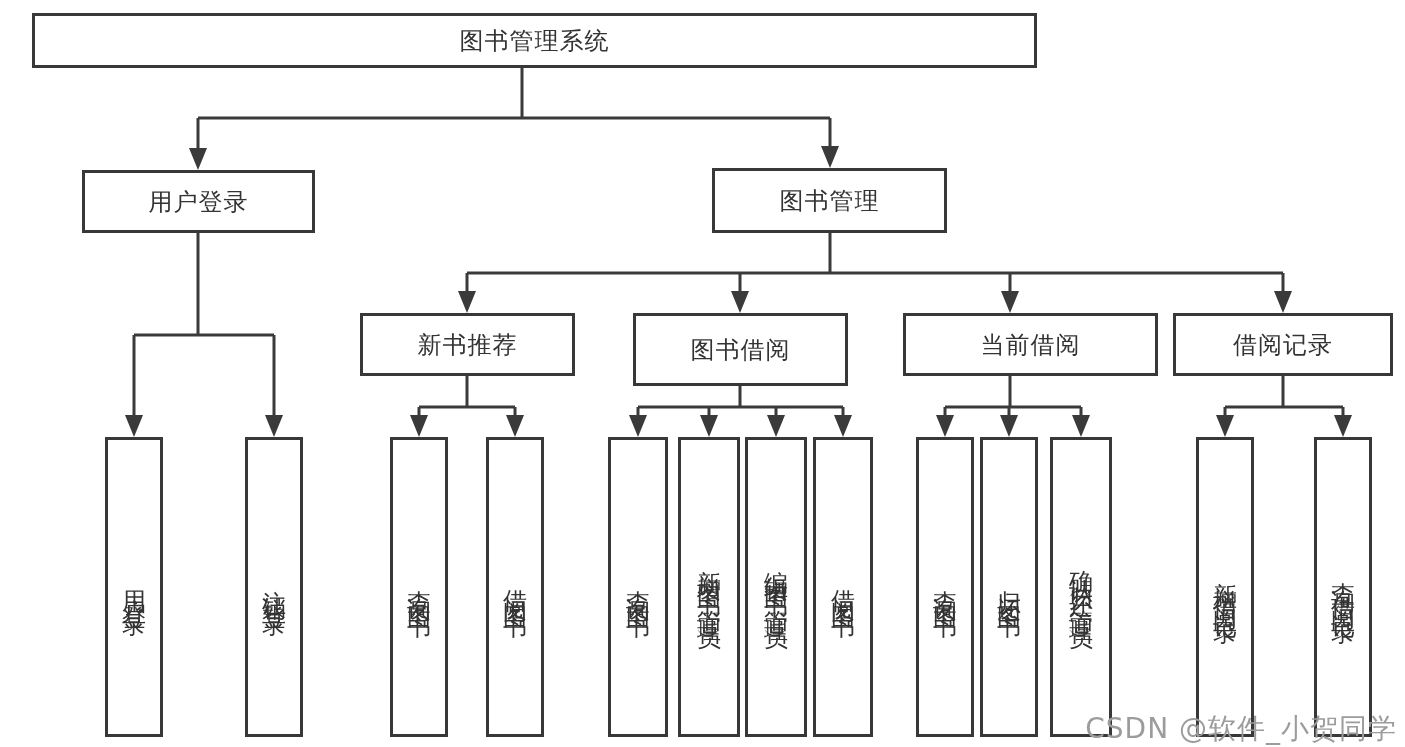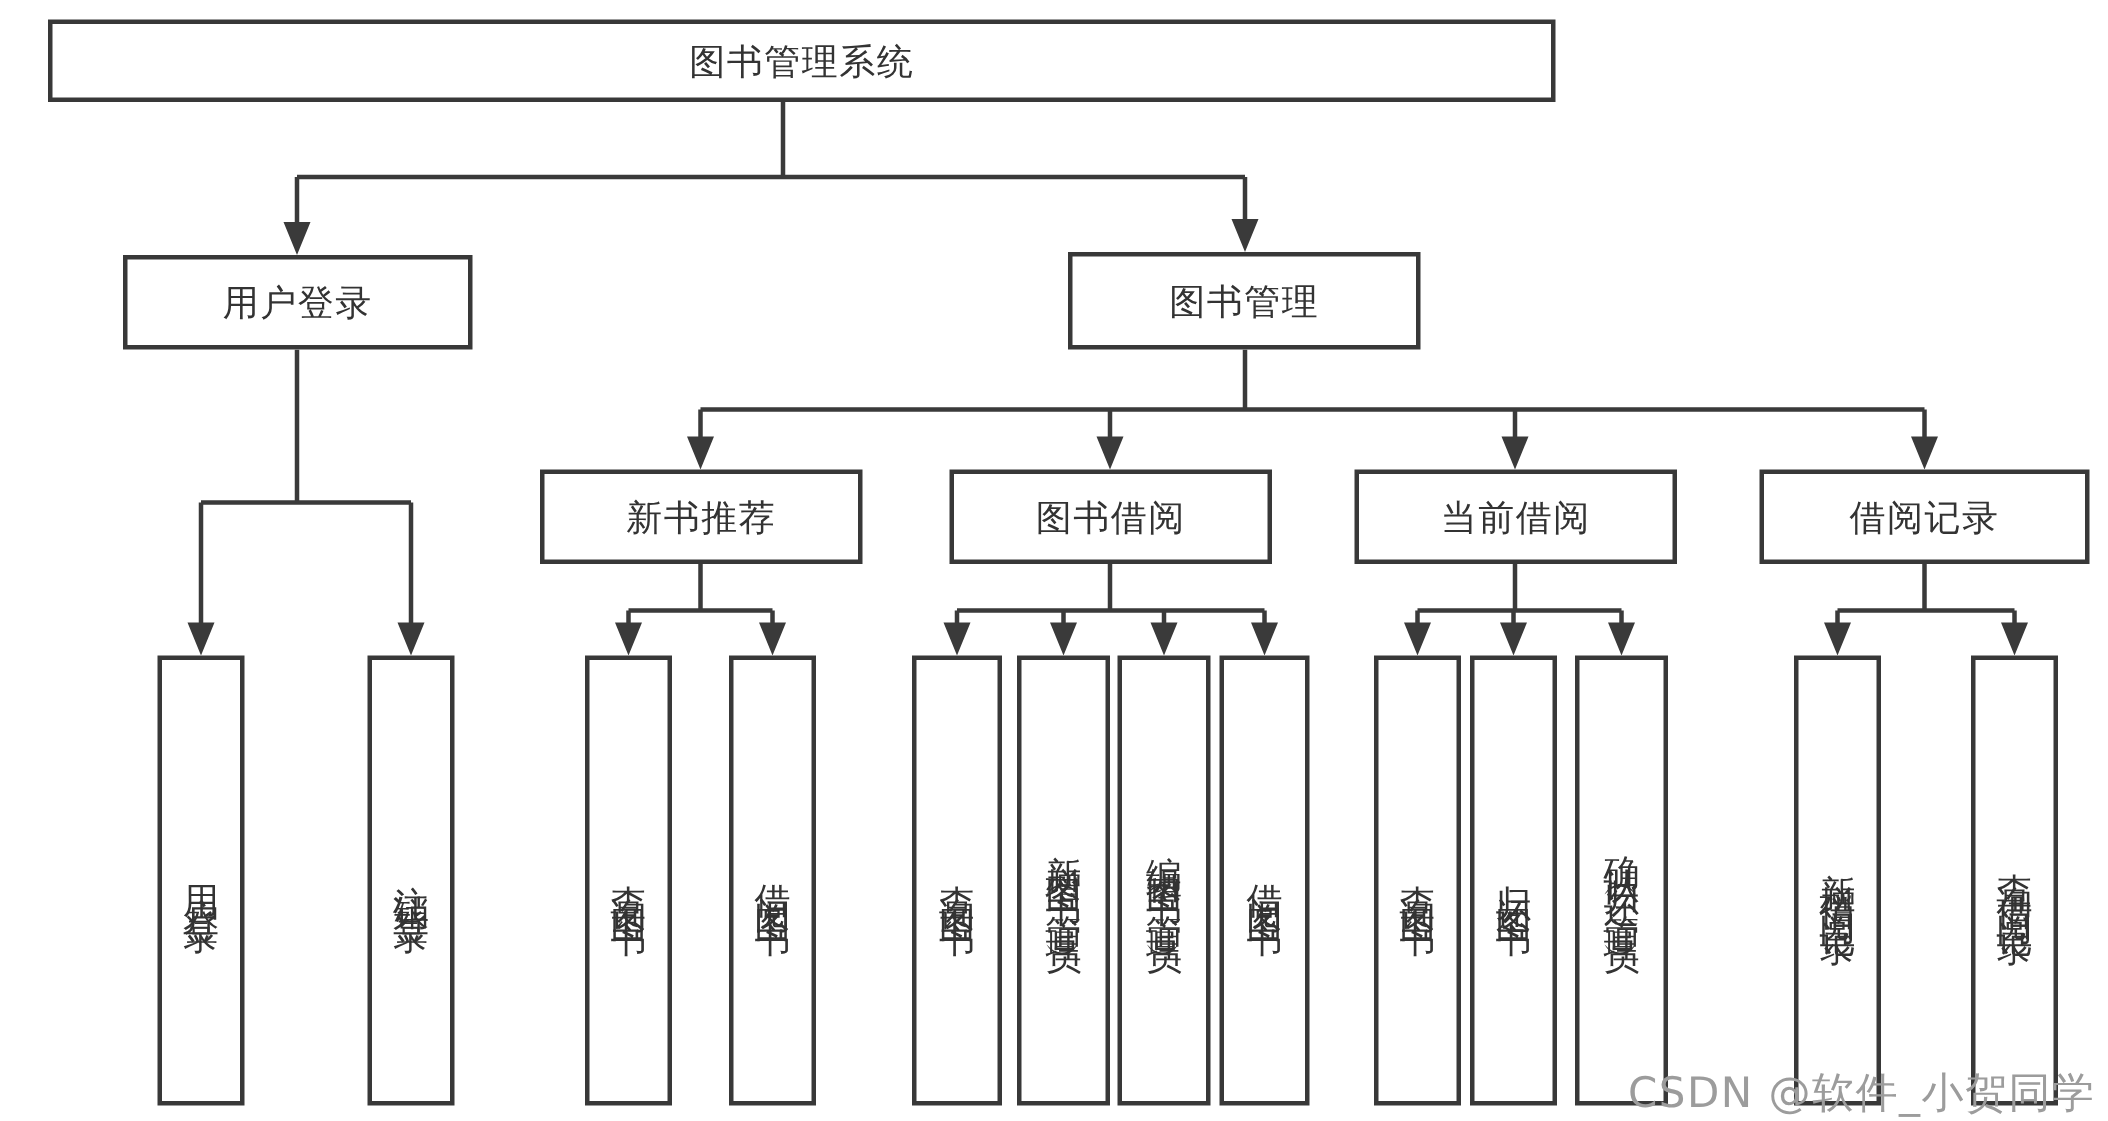--- a/index.html
+++ b/index.html
@@ -95,22 +95,22 @@
              M1216 415 L1234 415 L1225 437 Z
              M1334 415 L1352 415 L1343 437 Z"></path>
   </svg>
 
   <div class="hbox" style="left:20px; top:13px; width:1005px; height:55px;margin-left:12px;">图书管理系统</div>
 
   <div class="hbox" style="left:82px; top:170px; width:233px; height:63px;">用户登录</div>
   <div class="hbox" style="left:360px; top:313px; width:215px; height:63px;">新书推荐</div>
 
   <div class="hbox" style="left:712px; top:168px; width:235px; height:65px;">图书管理</div>
-  <div class="hbox" style="left:633px; top:313px; width:215px; height:63px;">图书借阅</div>
-  <div class="hbox" style="left:903px; top:313px; width:215px; height:63px;text-align:right;">当前借阅</div>
+  <div class="hbox" style="left:633px; top:313px; width:215px; height:73px;">图书借阅</div>
+  <div class="hbox" style="left:903px; top:313px; width:255px; height:63px;text-align:right;">当前借阅</div>
   <div class="hbox" style="left:1173px; top:313px; width:220px; height:63px;">借阅记录</div>
 
   <div class="vbox" style="left:105px; width:58px;">用户登录</div>
   <div class="vbox" style="left:245px; width:58px;">注销登录</div>
 
   <div class="vbox" style="left:390px; width:58px;">查询图书</div>
   <div class="vbox" style="left:486px; width:58px;">借阅图书</div>
 
   <div class="vbox" style="left:608px; width:60px;">查询图书</div>
   <div class="vbox" style="left:678px; width:62px;">新增图书（管理员）</div>

